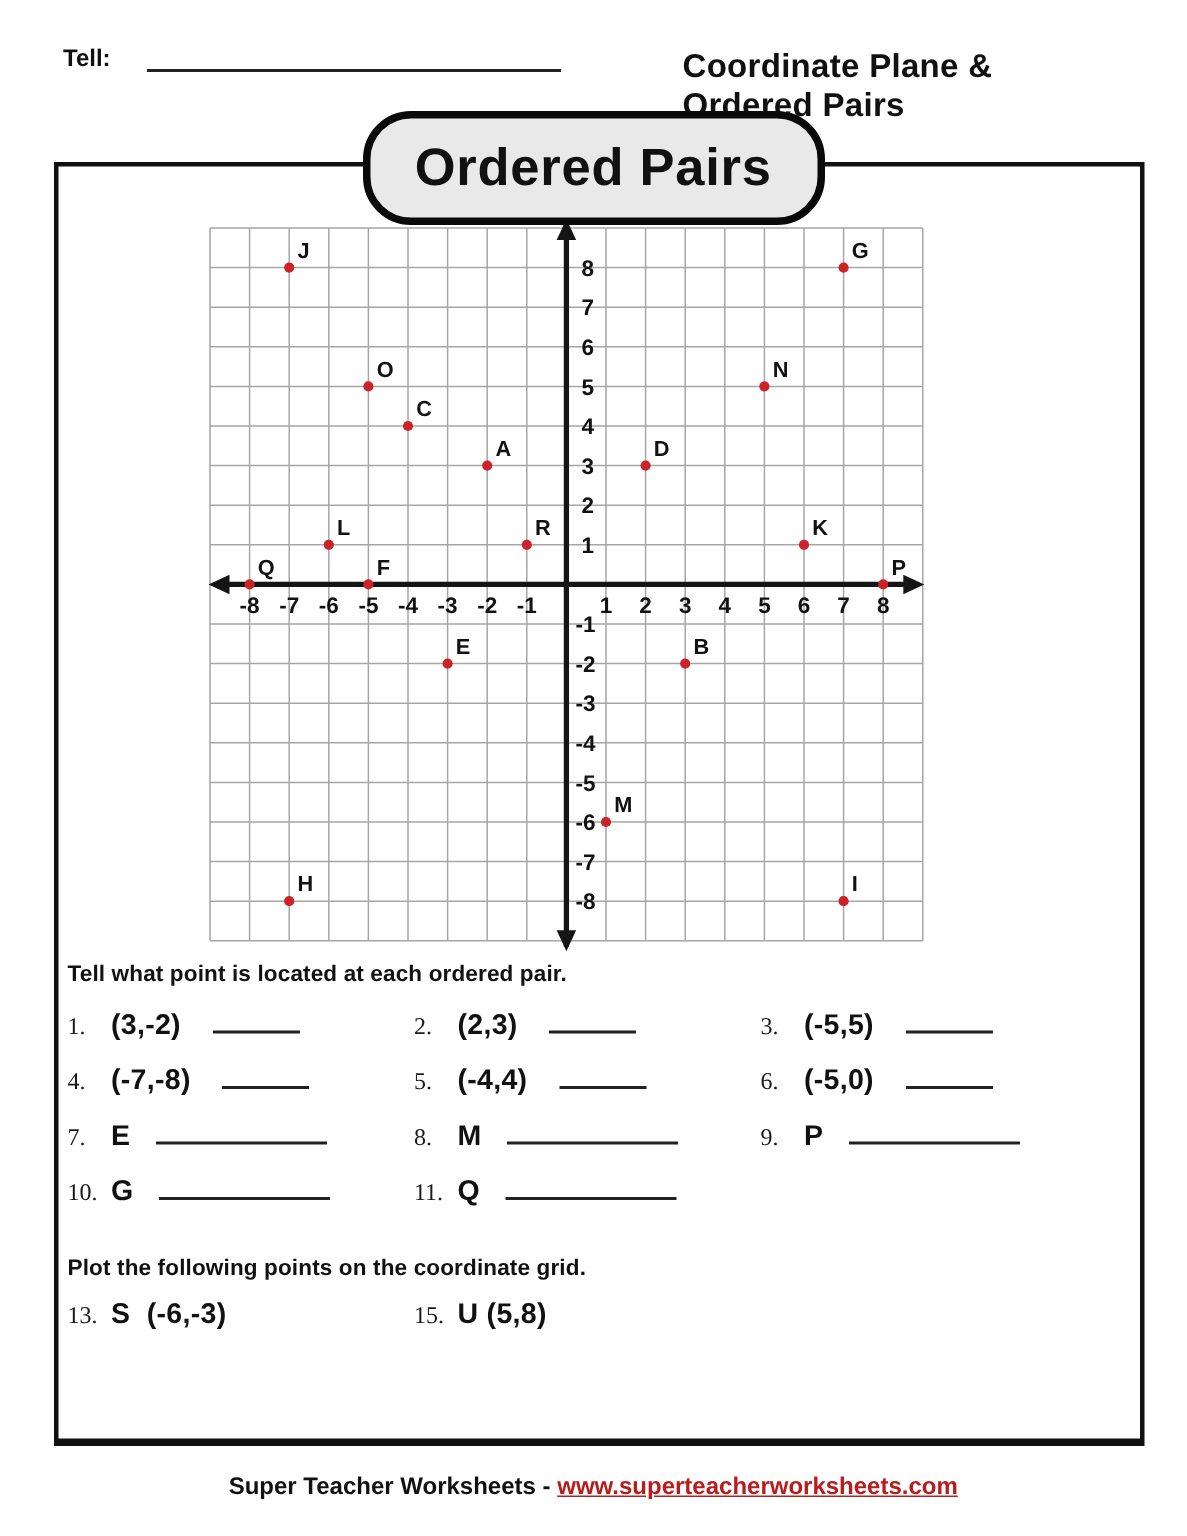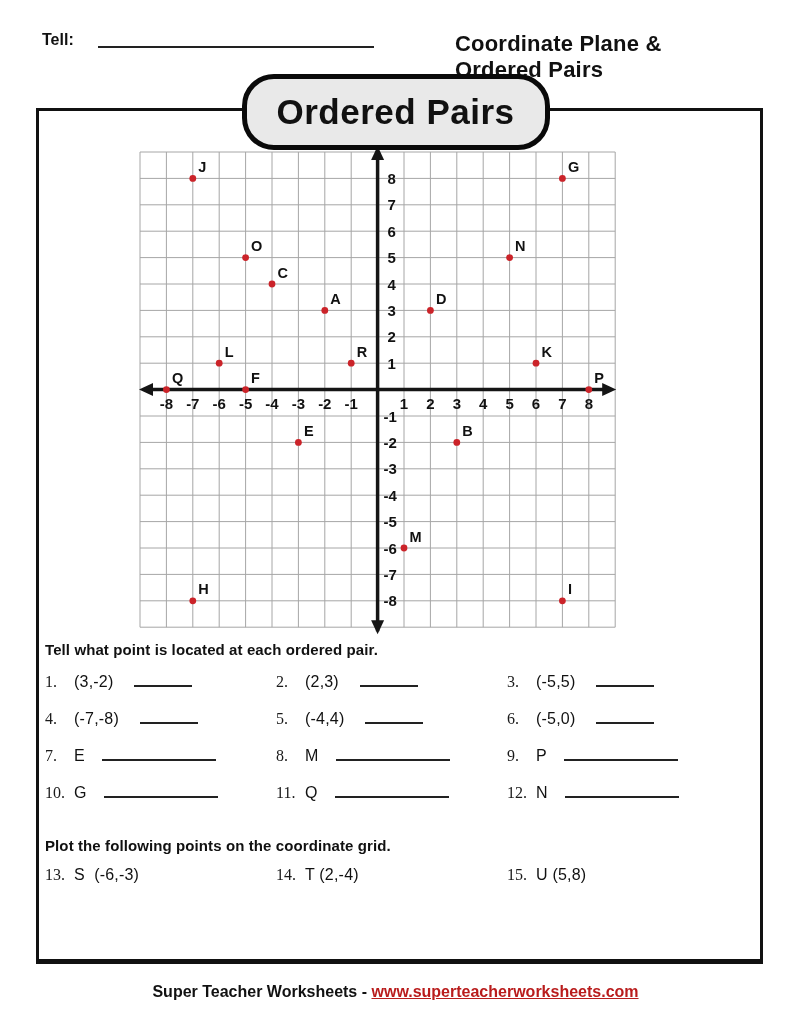--- a/index.html
+++ b/index.html
@@ -29,21 +29,21 @@
   .grid-svg { position:absolute; left:93px; top:33px; }
 
   
   .sections { position:absolute; left:6px; top:530px; right:4px; }
   .instruction { font-size:15px; font-weight:bold; margin-top:28px; letter-spacing:0.1px; }
   .instruction:first-child { margin-top:0; }
   .q-row { display:flex; margin-top:12px; height:25px; align-items:baseline; }
   .q-row.first { margin-top:15px; }
   .q-item { width:231px; white-space:pre; }
   .q-num { font-family:"Liberation Serif", serif; font-size:16px; display:inline-block; min-width:24px; color:#1a1a1a; }
-  .q-label { font-size:16px; font-weight:normal; margin-left:5px; letter-spacing:0.2px; }
+  .q-label { font-size:19px; font-weight:bold; margin-left:5px; letter-spacing:0.2px; }
   .q-blank { display:inline-block; border-bottom:2px solid #222; height:14px; vertical-align:baseline; }
   .q-blank.short { width:58px; margin-left:21px; }
   .q-blank.long  { width:114px; margin-left:17px; }
 
   
   .footer { position:absolute; top:983px; left:0; width:100%; text-align:center; font-size:16px; font-weight:bold; }
   .footer a { color:#b91c1c; text-decoration:underline; cursor:pointer; }
 </style>
 </head>
 <body>
@@ -184,26 +184,24 @@
         <div class="q-item"><span class="q-num">6.</span><span class="q-label">(-5,0)</span><span class="q-blank short"></span></div>
       </div>
       <div class="q-row">
         <div class="q-item"><span class="q-num">7.</span><span class="q-label">E</span><span class="q-blank long"></span></div>
         <div class="q-item"><span class="q-num">8.</span><span class="q-label">M</span><span class="q-blank long"></span></div>
         <div class="q-item"><span class="q-num">9.</span><span class="q-label">P</span><span class="q-blank long"></span></div>
       </div>
       <div class="q-row">
         <div class="q-item"><span class="q-num">10.</span><span class="q-label">G</span><span class="q-blank long"></span></div>
         <div class="q-item"><span class="q-num">11.</span><span class="q-label">Q</span><span class="q-blank long"></span></div>
-        <div class="q-item"><span class="q-num">12.</span><span class="q-label">N</span><span class="q-blank long"></span></div>
       </div>
       <div class="instruction">Plot the following points on the coordinate grid.</div>
       <div class="q-row">
         <div class="q-item"><span class="q-num">13.</span><span class="q-label">S  (-6,-3)</span></div>
-        <div class="q-item"><span class="q-num">14.</span><span class="q-label">T (2,-4)</span></div>
         <div class="q-item"><span class="q-num">15.</span><span class="q-label">U (5,8)</span></div>
       </div>
     </div>
 </div>
 
 <div class="footer">
   <span>Super Teacher Worksheets - </span><a>www.superteacherworksheets.com</a>
 </div>
 
 </body></html>

